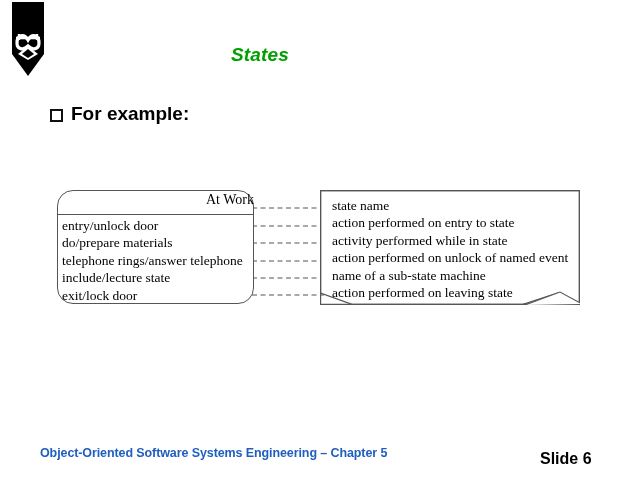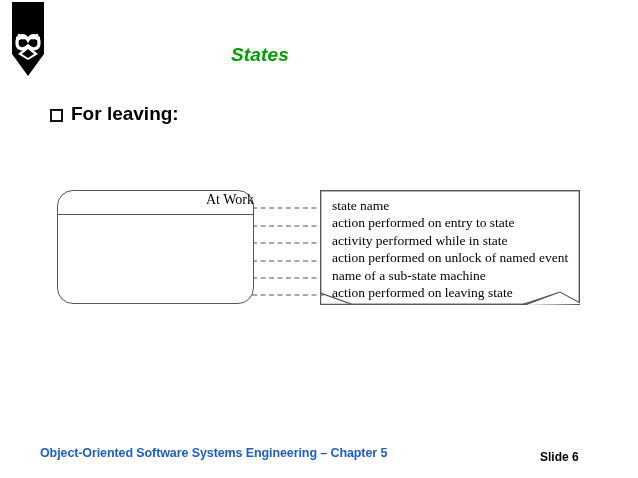--- a/index.html
+++ b/index.html
@@ -159,21 +159,21 @@
     top: 446px;
     font-size: 12.5px;
     font-weight: bold;
     color: #1f5fbf;
     letter-spacing: -0.1px;
   }
   .slide-number {
     position: absolute;
     left: 540px;
     top: 450px;
-    font-size: 12px;
+    font-size: 16px;
     font-weight: bold;
     color: #000000;
   }
 </style>
 </head>
 <body>
 
 <div id="slide">
 
   <div class="logo">
@@ -185,41 +185,48 @@
       <line x1="27" y1="32" x2="27" y2="38" stroke="#ffffff" stroke-width="2.4"></line>
       <path d="M18 44 L8 52 L18 58 L28 52 Z" fill="#ffffff"></path>
       <path d="M18 47 L12 52 L18 56 L24 52 Z" fill="#000000"></path>
     </svg>
   </div>
 
   <div class="slide-title">States</div>
 
   <div class="bullet-row">
     <span class="bullet-square"></span>
-    <span class="bullet-text">For leaving:</span>
+    <span class="bullet-text">For example:</span>
   </div>
 
   <div class="diagram">
 
     <div class="connectors">
       <svg width="72" height="130" viewBox="0 0 72 130" xmlns="http://www.w3.org/2000/svg">
         <g stroke="#555555" stroke-width="1.1" stroke-dasharray="5,3.5">
           <line x1="0" y1="23" x2="72" y2="23"></line>
           <line x1="0" y1="41" x2="72" y2="41"></line>
           <line x1="0" y1="58" x2="72" y2="58"></line>
           <line x1="0" y1="76" x2="72" y2="76"></line>
           <line x1="0" y1="93" x2="72" y2="93"></line>
           <line x1="0" y1="110" x2="72" y2="110"></line>
         </g>
       </svg>
     </div>
 
     <div class="state-box"></div>
     <div class="state-divider"></div>
     <div class="state-name">At Work</div>
+    <div class="state-lines">
+      <div>entry/unlock door</div>
+      <div>do/prepare materials</div>
+      <div>telephone rings/answer telephone</div>
+      <div>include/lecture state</div>
+      <div>exit/lock door</div>
+    </div>
 
     <div class="note-box">
       <svg width="260" height="115" viewBox="0 0 260 115" xmlns="http://www.w3.org/2000/svg">
         <path d="M0.6 0.6 H259.4 V114.4 H32 L0.6 103 Z" fill="#ffffff" stroke="#555555" stroke-width="1.2" stroke-linejoin="miter"></path>
         <path d="M232 103 L259 114.4 L232 114.4 Z" fill="#ffffff" stroke="none"></path>
         <path d="M203 114.4 L238 103 L259.4 114.4" fill="none" stroke="#555555" stroke-width="1.2"></path>
         <path d="M238 103 L238 114.4" fill="none" stroke="#ffffff" stroke-width="2"></path>
         <path d="M0.6 0.6 H259.4 V114.4 H0.6 Z" fill="none" stroke="#555555" stroke-width="1.2"></path>
         <path d="M205 115 L240 102 L262 114" fill="#ffffff" stroke="#555555" stroke-width="1.1"></path>
       </svg>

